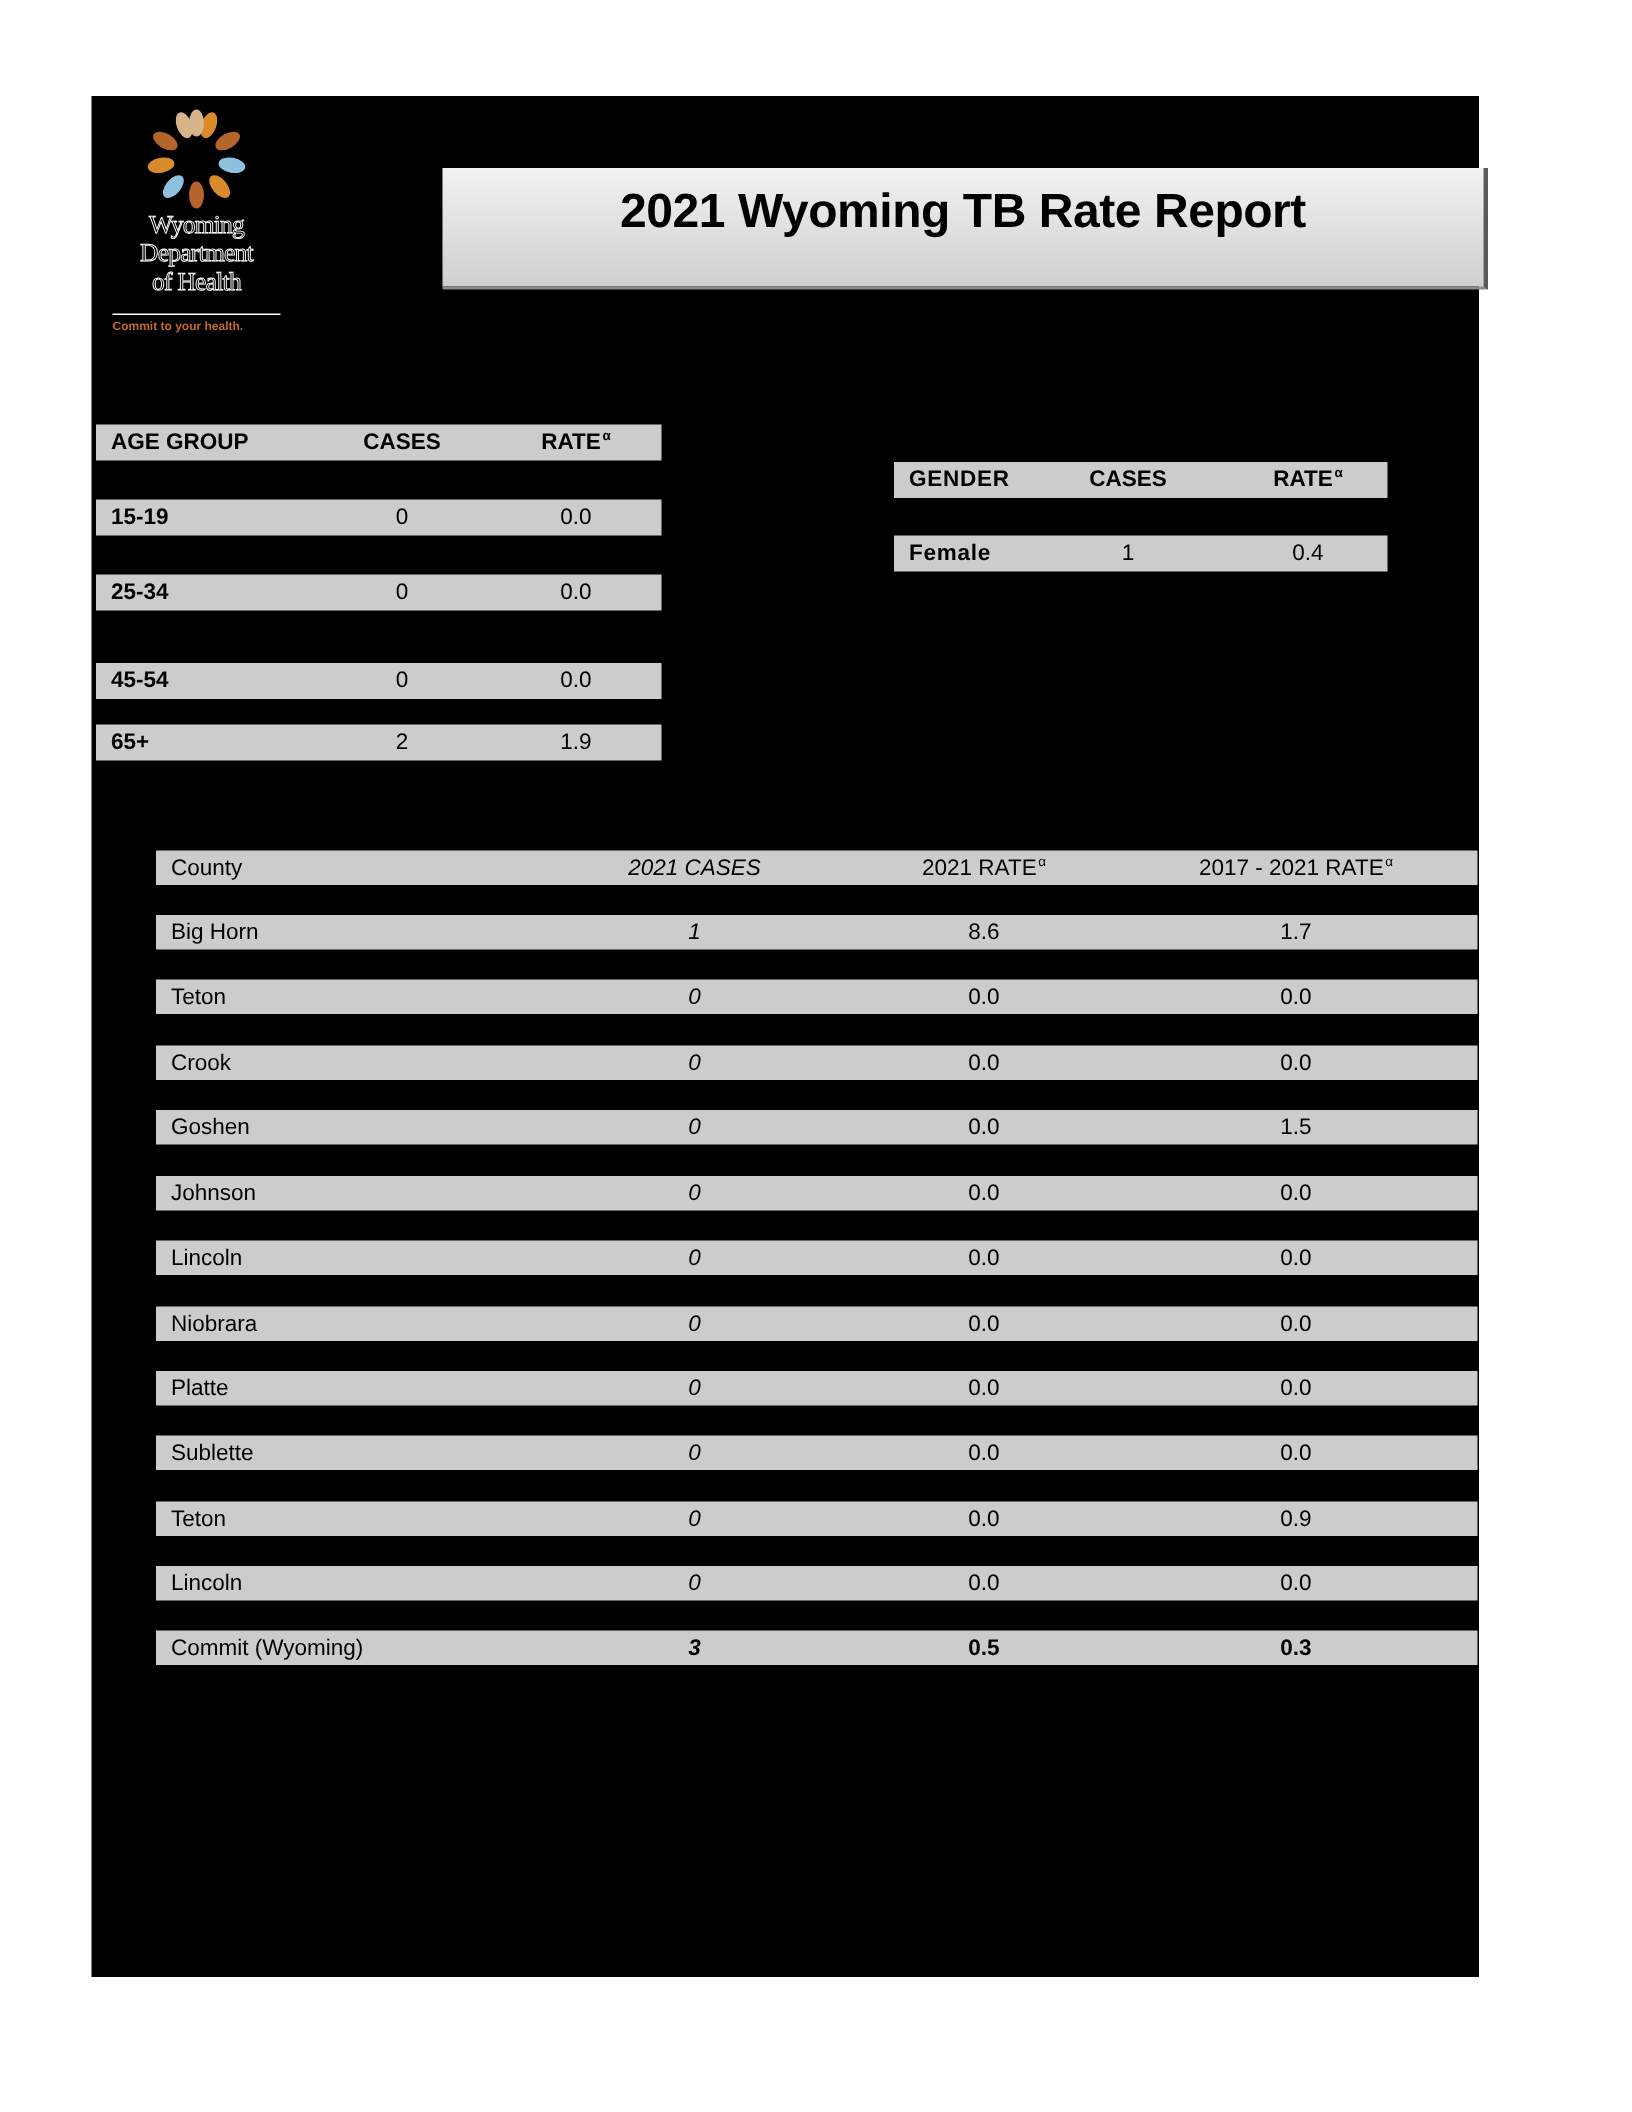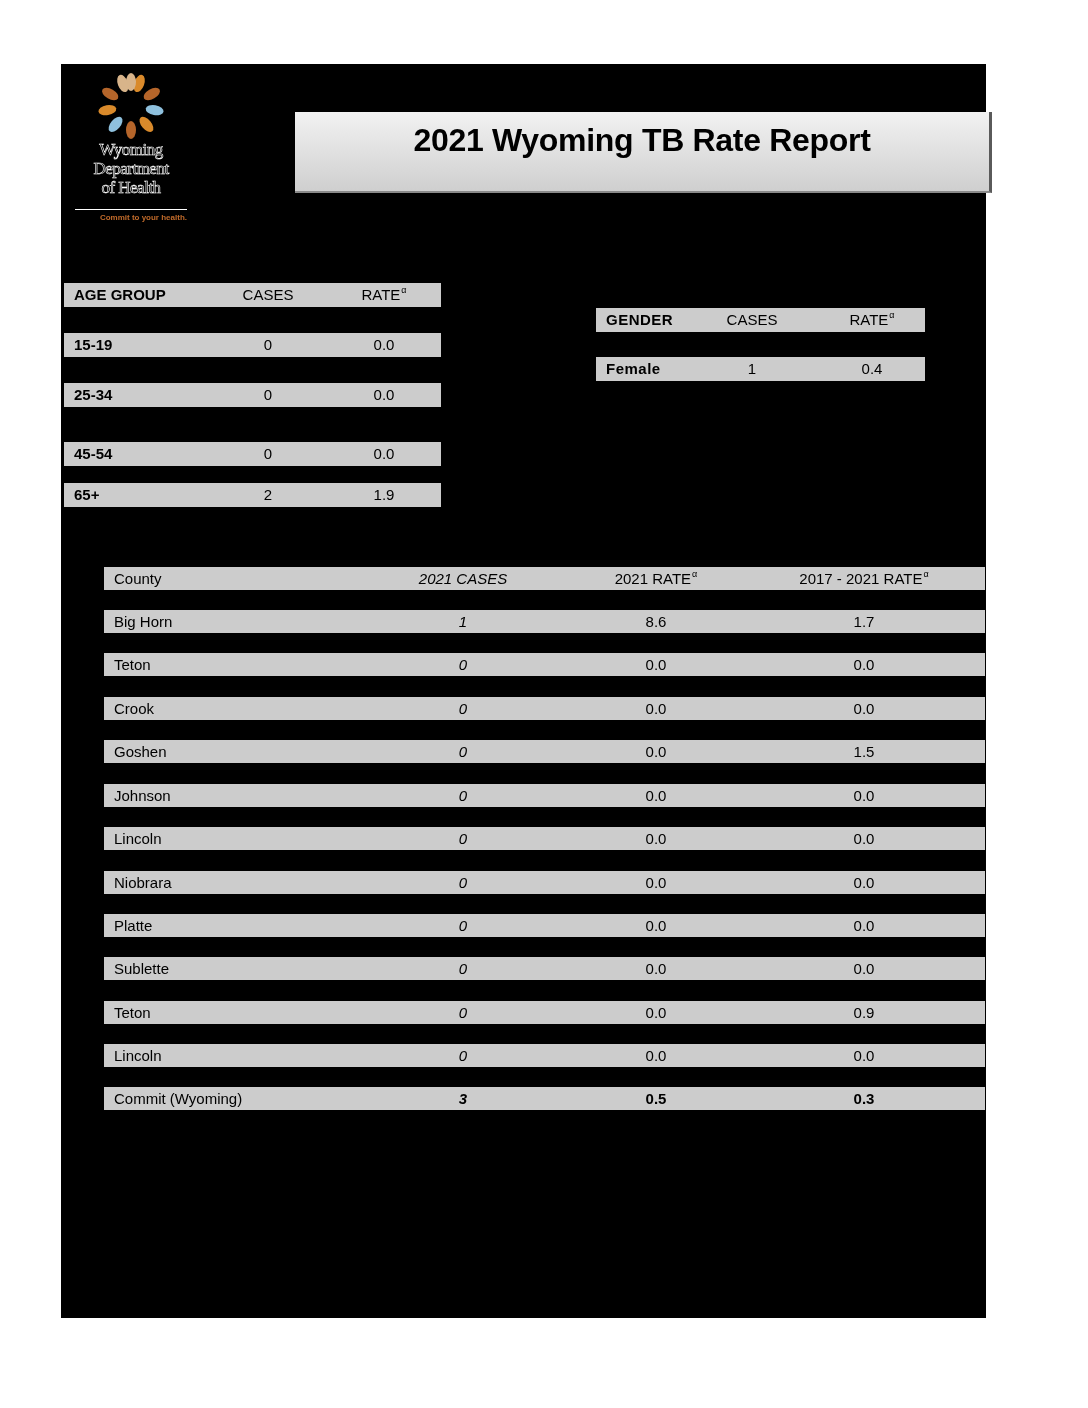--- a/index.html
+++ b/index.html
@@ -19,21 +19,21 @@
     .logo-text {
       position: absolute; left: 0; top: 68px; width: 112px; text-align: center;
       color: #000; font-family: "Liberation Serif", "DejaVu Serif", serif;
       font-size: 17px; line-height: 19px; letter-spacing: -0.5px;
       -webkit-text-stroke: 0.6px #ffffff;
     }
     .logo-rule {
       position: absolute; left: 0; top: 137px; width: 112px; height: 1px; background: #ffffff;
     }
     .logo-tagline {
-      position: absolute; left: 0; top: 141px; width: 112px; text-align: right;
+      position: absolute; left: 0; top: 141px; width: 112px; text-align: left;
       color: #c06a2a; font-size: 8px; font-weight: bold;
     }
 
     
     .title-banner {
       position: absolute; left: 259px; top: 112px; width: 697px; height: 81px;
       background: linear-gradient(#f2f2f2, #cfcfcf);
       border-right: 3px solid #5a5a5a; border-bottom: 2px solid #8a8a8a; margin-left: 36px;
     }
     .title-text {
@@ -41,21 +41,21 @@
       font-size: 32px; font-weight: bold; color: #000; letter-spacing: -0.3px;
     }
 
     
     .bar {
       position: absolute; background: #cccccc; color: #000; height: 24px;
       font-size: 15px; line-height: 24px;
     }
     .bar span { position: absolute; top: 0; white-space: nowrap; }
     .bar .c { transform: translateX(-50%); }
-    .bold { font-weight: normal; }
+    .bold { font-weight: bold; }
     sup.alpha { font-size: 9px; vertical-align: top; line-height: 14px; margin-left: 1px; }
 
     
     .age-bar { left: 64px; width: 377px; }
     .age-bar .col1 { left: 10px; font-weight: bold; }
     .age-bar .col2 { left: 204px; }
     .age-bar .col3 { left: 320px; }
 
     
     .gender-bar { left: 596px; width: 329px; }

